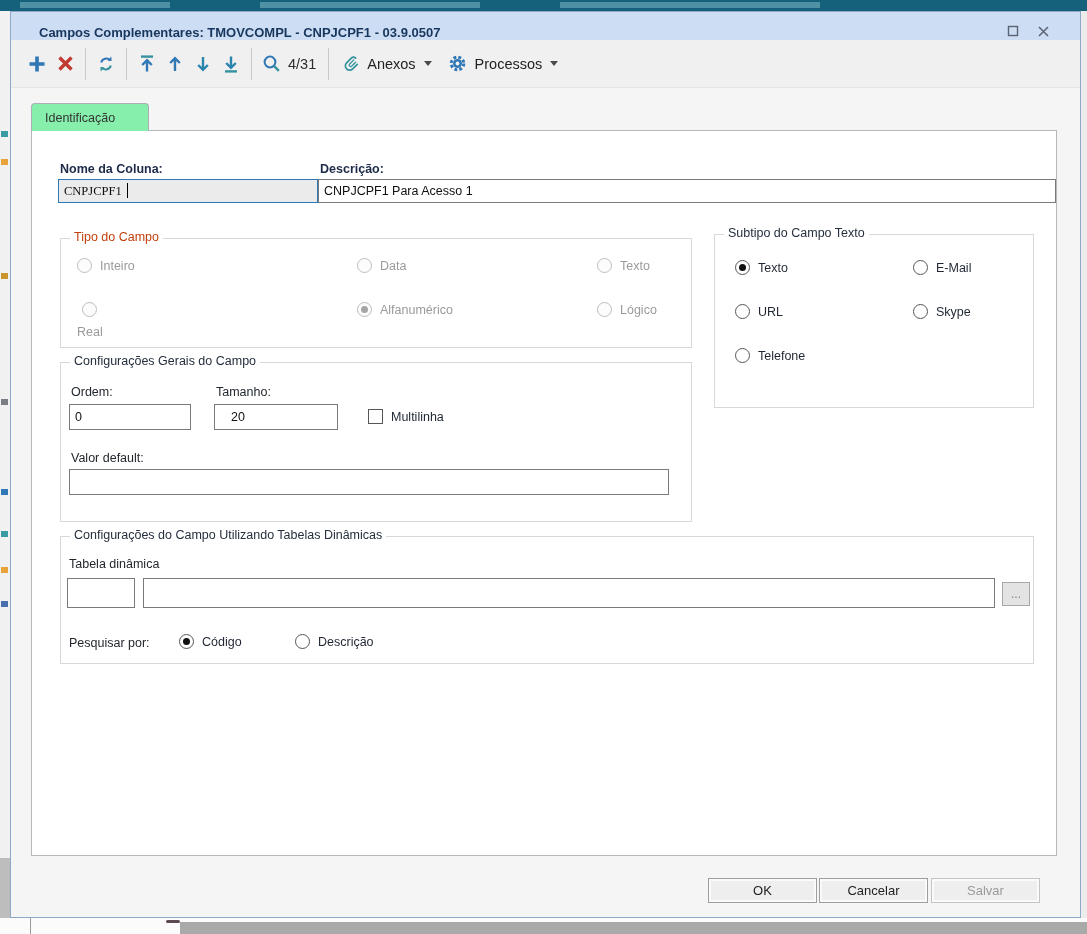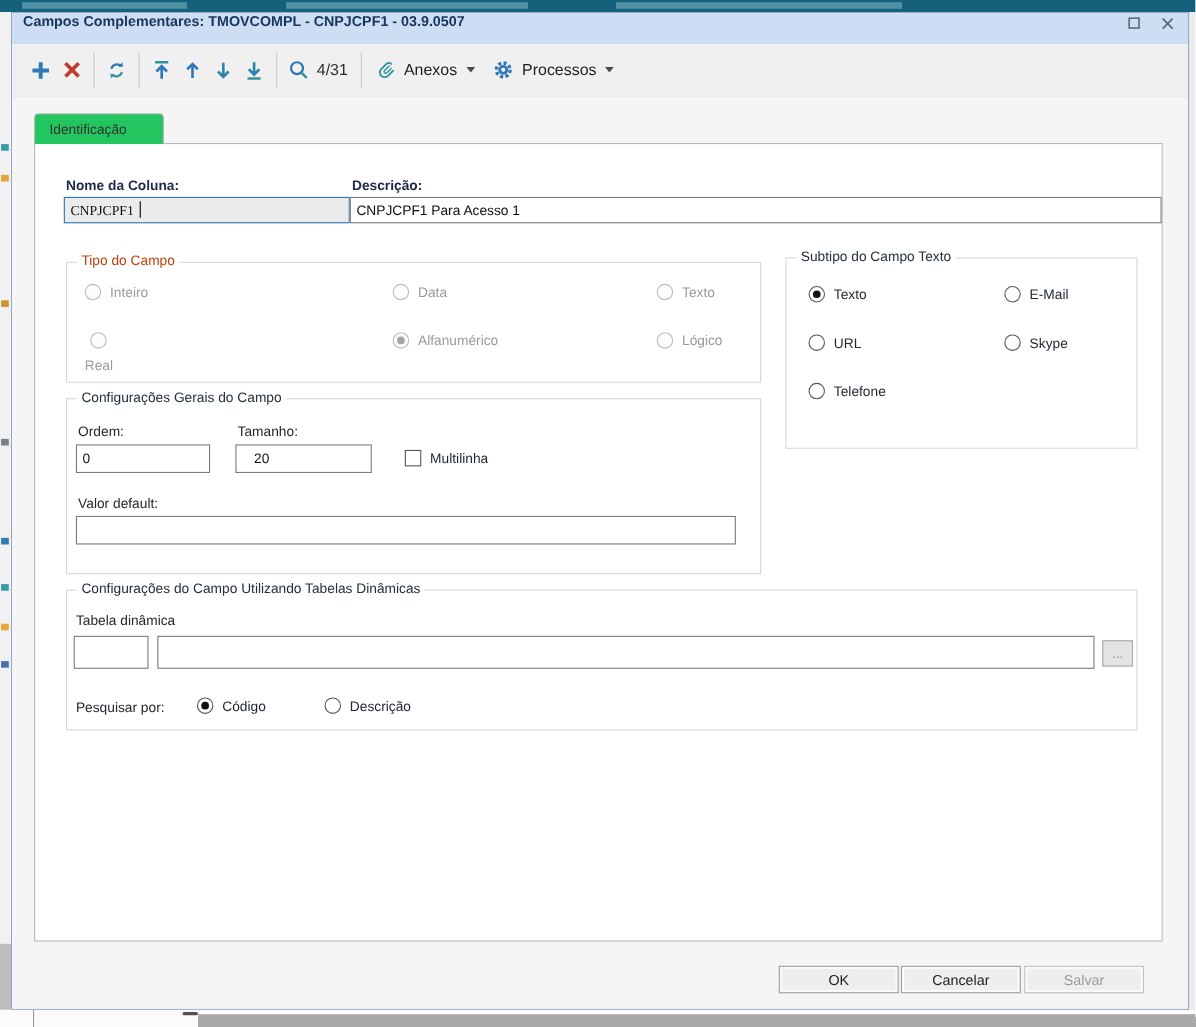--- a/index.html
+++ b/index.html
@@ -16,35 +16,35 @@
   .bg-left .graytail { position:absolute; left:0; bottom:0; width:10px; height:60px; background:#bdbdbd; }
   .bg-right { position:absolute; left:1081px; top:11px; width:6px; height:907px; background:#ececec; }
   .bg-bottom { position:absolute; left:0; top:918px; width:1087px; height:16px; background:#fbfbfb; }
   .bg-bottom .vline { position:absolute; left:30px; top:0; width:1px; height:16px; background:#9a9a9a; }
   .bg-bottom .graybar { position:absolute; left:180px; top:4px; width:907px; height:12px; background:#a9a9a9; }
   .bg-bottom .smudge { position:absolute; left:166px; top:2px; width:14px; height:3px; background:#5d4a52; border-radius:2px; }
 
   
   .dialog { position:absolute; left:10px; top:11px; width:1071px; height:907px; background:#f4f4f4; border:1px solid #8fa8c8; }
 
-  .titlebar { position:absolute; left:0; top:0; width:100%; height:28px; background:#cdddf3; display:flex; align-items:flex-start; padding:0 10px; }
+  .titlebar { position:absolute; left:0; top:0; width:100%; height:28px; background:#cdddf3; display:flex; align-items:flex-end; padding:0 28px; }
   .titlebar .title { font-weight:bold; font-size:13px; color:#17365d; white-space:nowrap; }
   .win-controls { margin-left:auto; display:flex; gap:12px; align-items:center; }
   .win-btn { width:18px; height:18px; display:flex; align-items:center; justify-content:center; cursor:default; }
 
   .toolbar { position:absolute; left:0; top:28px; width:100%; height:48px; background:#f0f0f0; border-bottom:1px solid #e4e4e4; display:flex; align-items:center; padding:0 12px; }
   .tbtn { width:28px; height:32px; display:flex; align-items:center; justify-content:center; flex:none; }
   .tsep { width:1px; height:32px; background:#c9c9c9; margin:0 6px; flex:none; }
   .tcount { font-size:14.5px; color:#2d2d2d; margin:0 6px 0 2px; }
   .tlabelbtn { display:flex; align-items:center; gap:8px; font-size:14.5px; color:#222; padding:0 8px; height:34px; flex:none; }
   .caret-down { width:0; height:0; border-left:4px solid transparent; border-right:4px solid transparent; border-top:5px solid #4a4a4a; }
 
   .client { position:absolute; left:0; top:76px; width:1069px; height:829px; background:#f5f5f5; }
 
-  .tab { position:absolute; left:20px; top:15px; width:118px; height:28px; background:#22c55e; border:1px solid #a9afb5; border-bottom:none; border-radius:4px 4px 0 0; display:flex; align-items:center; padding-left:13px; color:#333; z-index:2; }
+  .tab { position:absolute; left:20px; top:15px; width:118px; height:28px; background:#86efac; border:1px solid #a9afb5; border-bottom:none; border-radius:4px 4px 0 0; display:flex; align-items:center; padding-left:13px; color:#333; z-index:2; }
   .panel { position:absolute; left:20px; top:42px; width:1026px; height:726px; background:#ffffff; border:1px solid #b4b9be; z-index:1; }
 
   .flabel { position:absolute; font-weight:bold; color:#1d2b49; font-size:12.5px; white-space:nowrap; }
   .plabel { position:absolute; color:#23282e; font-size:12.5px; white-space:nowrap; }
 
   .tin { position:absolute; border:1px solid #7a7a7a; background:#fff; font:12.5px "Liberation Sans", sans-serif; padding:2px 5px; color:#101010; outline:none; }
   .tin.focused { border:1px solid #2f77b5; background:#ebebeb; }
   .caret-line { position:absolute; width:1px; height:15px; background:#000; }
 
   .group { position:absolute; border:1px solid #d8d8d8; background:#fff; }

